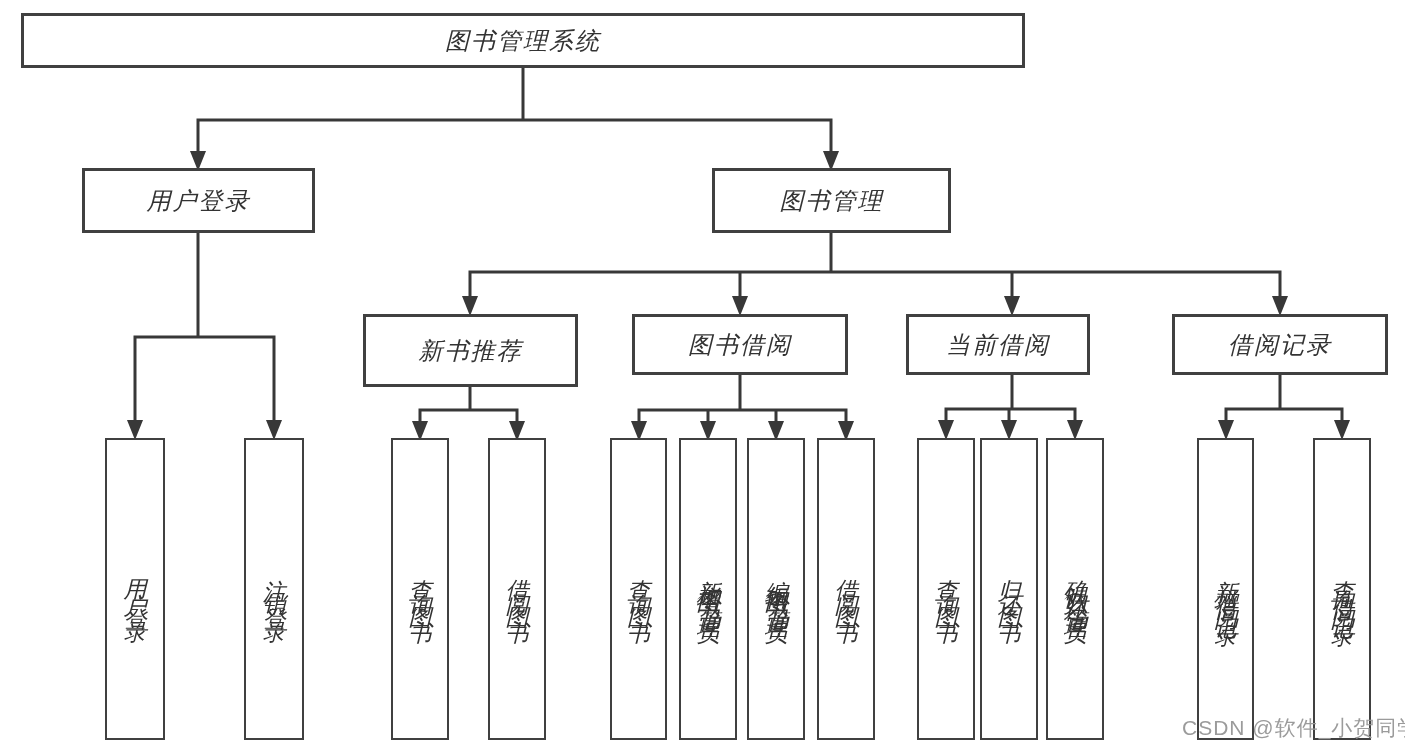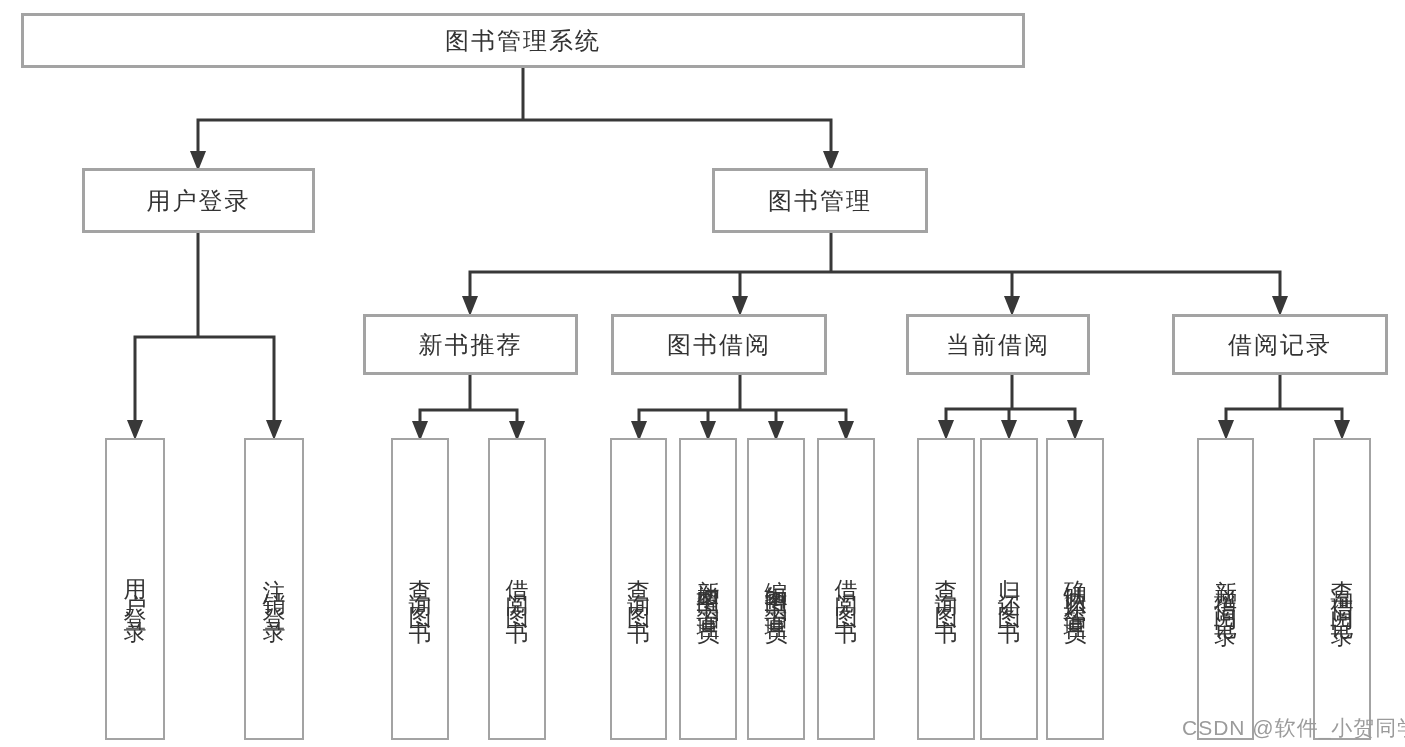--- a/index.html
+++ b/index.html
@@ -2,22 +2,23 @@
 <html><head>
 <meta charset="utf-8">
 <style>
   html,body{margin:0;padding:0;background:#ffffff;}
   #canvas{
     position:relative;width:1405px;height:747px;background:#ffffff;overflow:hidden;
     font-family:"Liberation Sans","DejaVu Sans",sans-serif;color:#333333;
   }
   .box{
     position:absolute;box-sizing:border-box;background:#ffffff;
-    border:3px solid #a3a3a3;display:flex;align-items:center;justify-content:center;
+    border:3px solid #404040;display:flex;align-items:center;justify-content:center;
     z-index:2;
+    font-style:italic;
   }
   .hbox{font-size:24px;letter-spacing:2px;white-space:nowrap;}
   .leaf{
     border-width:2px;
     font-size:23px;
   }
   .leaf .vtext{
     writing-mode:vertical-rl;text-orientation:mixed;
     letter-spacing:14px;line-height:1;white-space:nowrap;
   }
@@ -86,28 +87,28 @@
     </g>
   </svg>
 
   <div class="box hbox" style="left:21px;top:13px;width:1004px;height:55px;">
     <span>图书管理系统</span>
   </div>
 
   <div class="box hbox" style="left:82px;top:168px;width:233px;height:65px;">
     <span>用户登录</span>
   </div>
-  <div class="box hbox" style="left:712px;top:168px;width:216px;height:65px;">
+  <div class="box hbox" style="left:712px;top:168px;width:239px;height:65px;">
     <span>图书管理</span>
   </div>
 
-  <div class="box hbox" style="left:363px;top:314px;width:215px;height:61px;">
+  <div class="box hbox" style="left:363px;top:314px;width:215px;height:73px;">
     <span>新书推荐</span>
   </div>
-  <div class="box hbox" style="left:611px;top:314px;width:216px;height:61px;">
+  <div class="box hbox" style="left:632px;top:314px;width:216px;height:61px;">
     <span>图书借阅</span>
   </div>
   <div class="box hbox" style="left:906px;top:314px;width:184px;height:61px;">
     <span>当前借阅</span>
   </div>
   <div class="box hbox" style="left:1172px;top:314px;width:216px;height:61px;">
     <span>借阅记录</span>
   </div>
 
   <div class="box leaf" style="left:105px;top:438px;width:60px;height:302px;">

